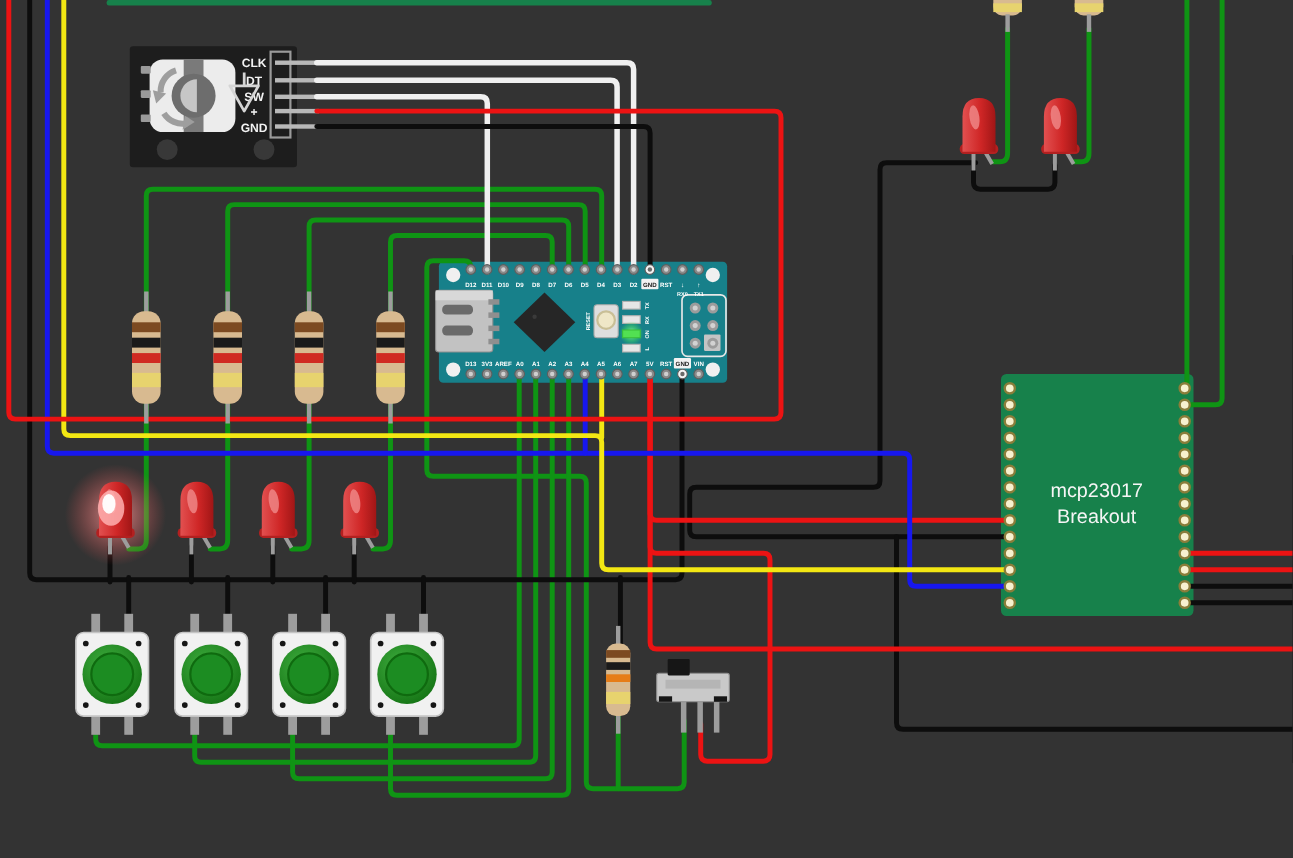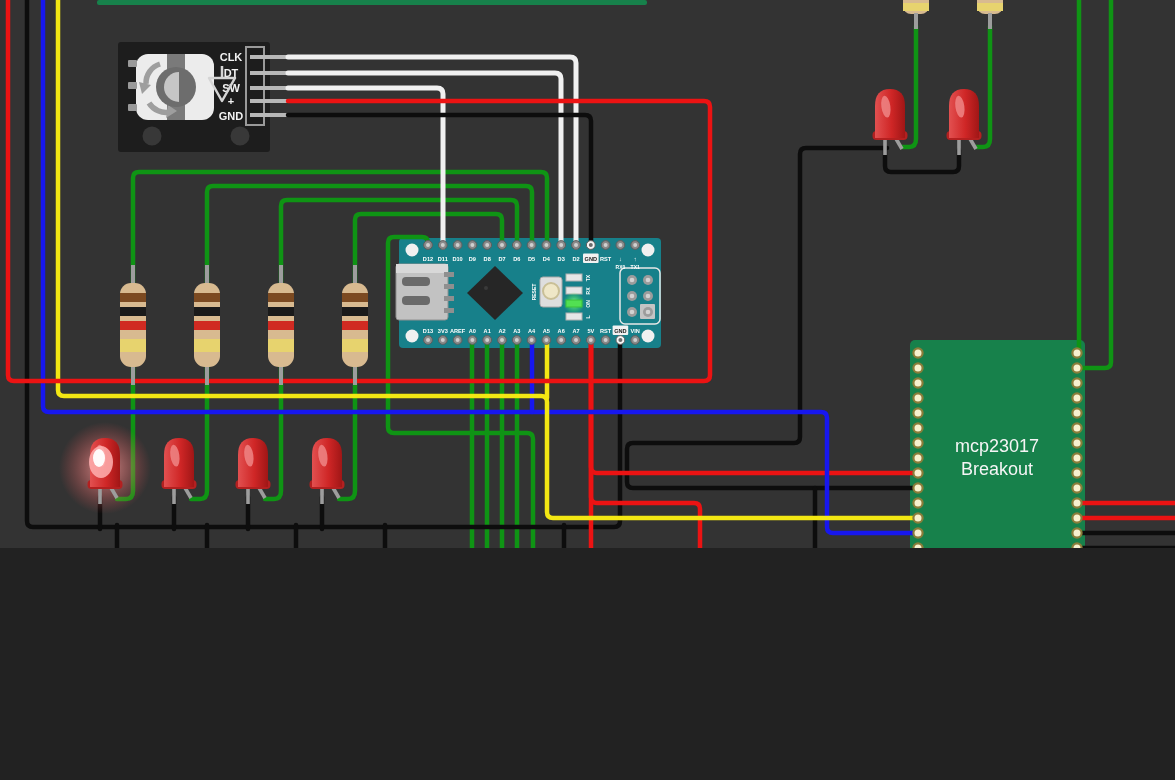--- a/index.html
+++ b/index.html
@@ -1,16 +1,16 @@
 <!DOCTYPE html>
 <html><head>
 <meta charset="utf-8">
 <style>
   html,body{margin:0;padding:0;background:#222;}
-  #stage{width:1175px;height:548px;position:relative;overflow:hidden;}
+  #stage{width:1175px;height:780px;position:relative;overflow:hidden;}
   svg{display:block;}
   .wire{fill:none;stroke-width:4.5;stroke-linecap:round;stroke-linejoin:round;}
   .wire.w5{stroke-width:5;}
   .pinlbl{font:bold 5.6px "Liberation Sans",sans-serif;fill:#ffffff;text-anchor:middle;}
   .pinlbl.dark{fill:#222;}
   .sublbl{font:bold 5px "Liberation Sans",sans-serif;fill:#ffffff;text-anchor:middle;}
   .enc-lbl{font:bold 11px "Liberation Sans",sans-serif;fill:#f2f2f2;text-anchor:middle;}
   .mcp-lbl{font:18px "Liberation Sans",sans-serif;fill:#f5f5f5;text-anchor:middle;}
   .tinyrot{font:bold 5px "Liberation Sans",sans-serif;fill:#ffffff;text-anchor:middle;}
 </style>

